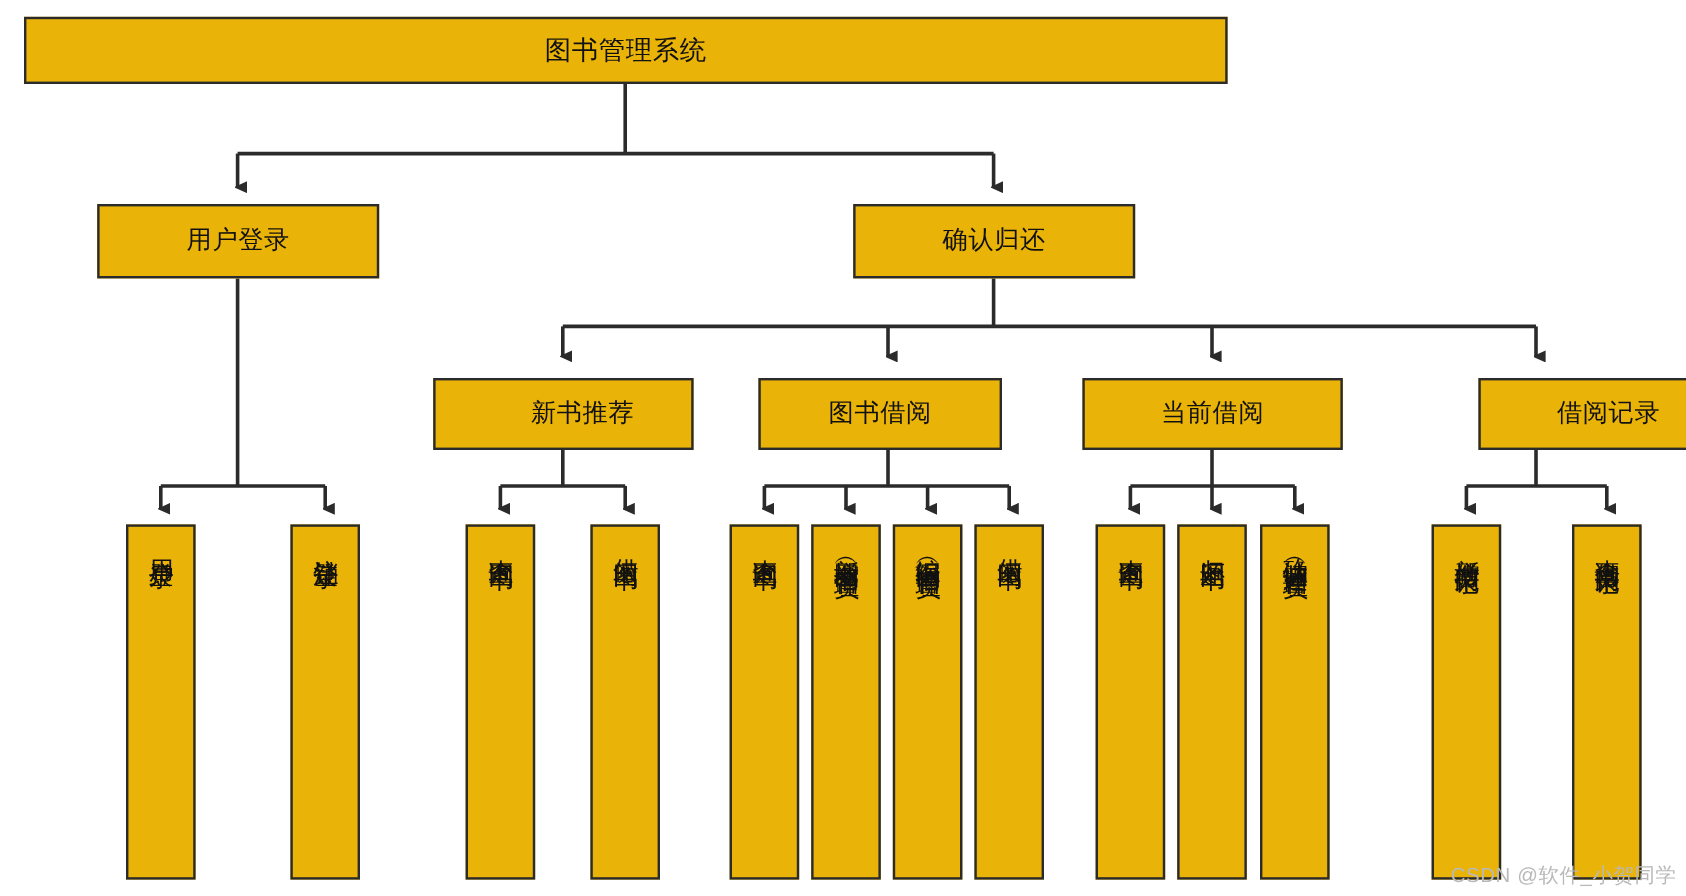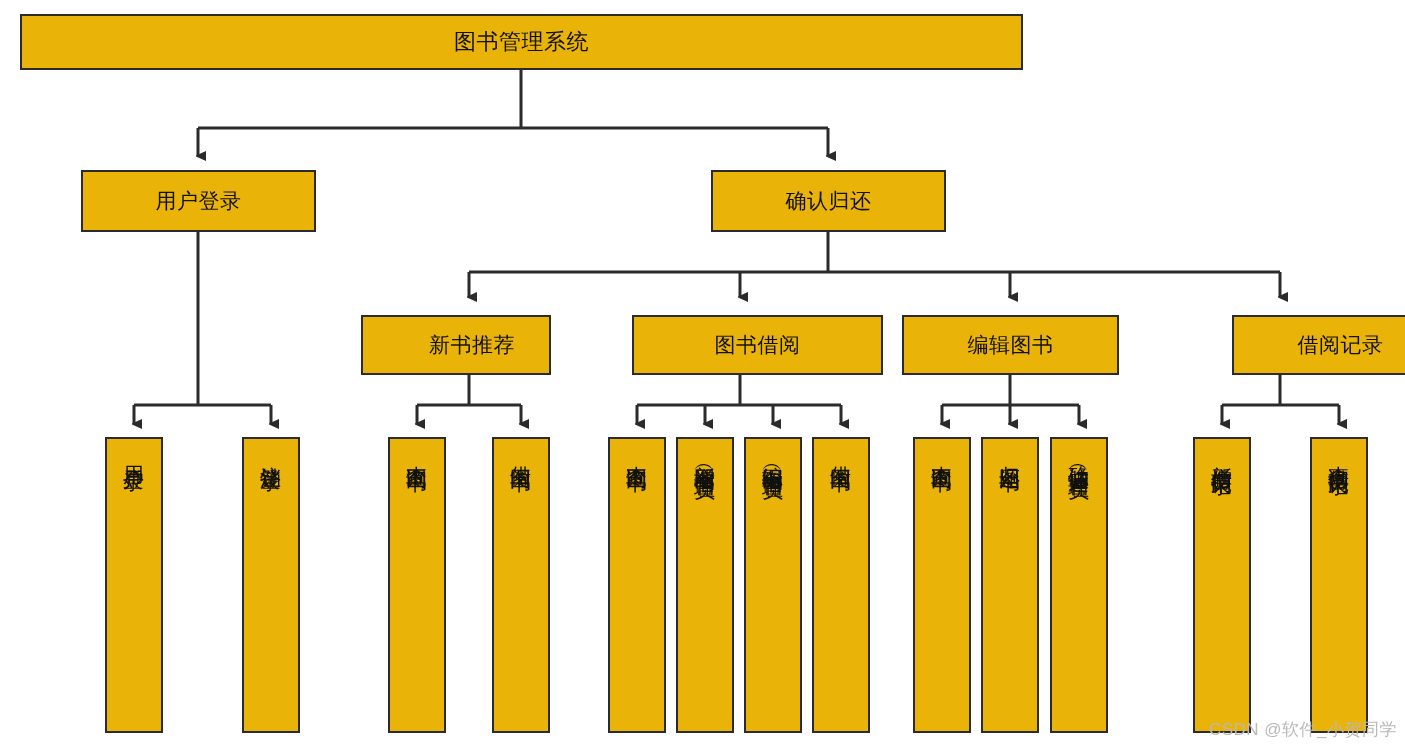--- a/index.html
+++ b/index.html
@@ -135,28 +135,28 @@
     <span class="label">图书管理系统</span>
   </div>
 
   <div class="node h" style="left:81px; top:170px; width:235px; height:62px;">
     <span class="label">用户登录</span>
   </div>
   <div class="node h" style="left:711px; top:170px; width:235px; height:62px;">
     <span class="label">确认归还</span>
   </div>
 
-  <div class="node h" style="left:361px; top:315px; width:190px; height:60px;padding-left:32px;">
+  <div class="node h" style="left:361px; top:315px; width:217px; height:60px;padding-left:32px;">
     <span class="label">新书推荐</span>
   </div>
-  <div class="node h" style="left:632px; top:315px; width:251px; height:60px;">
+  <div class="node h" style="left:632px; top:315px; width:203px; height:60px;">
     <span class="label">图书借阅</span>
   </div>
   <div class="node h" style="left:902px; top:315px; width:217px; height:60px;">
-    <span class="label">编辑图书</span>
+    <span class="label">当前借阅</span>
   </div>
   <div class="node h" style="left:1232px; top:315px; width:217px; height:60px;">
     <span class="label">借阅记录</span>
   </div>
 
   <div class="node v" style="left:105px; top:437px; width:58px; height:296px;">
     <span class="label">用户登录</span>
   </div>
   <div class="node v" style="left:242px; top:437px; width:58px; height:296px;">
     <span class="label">注销登录</span>

